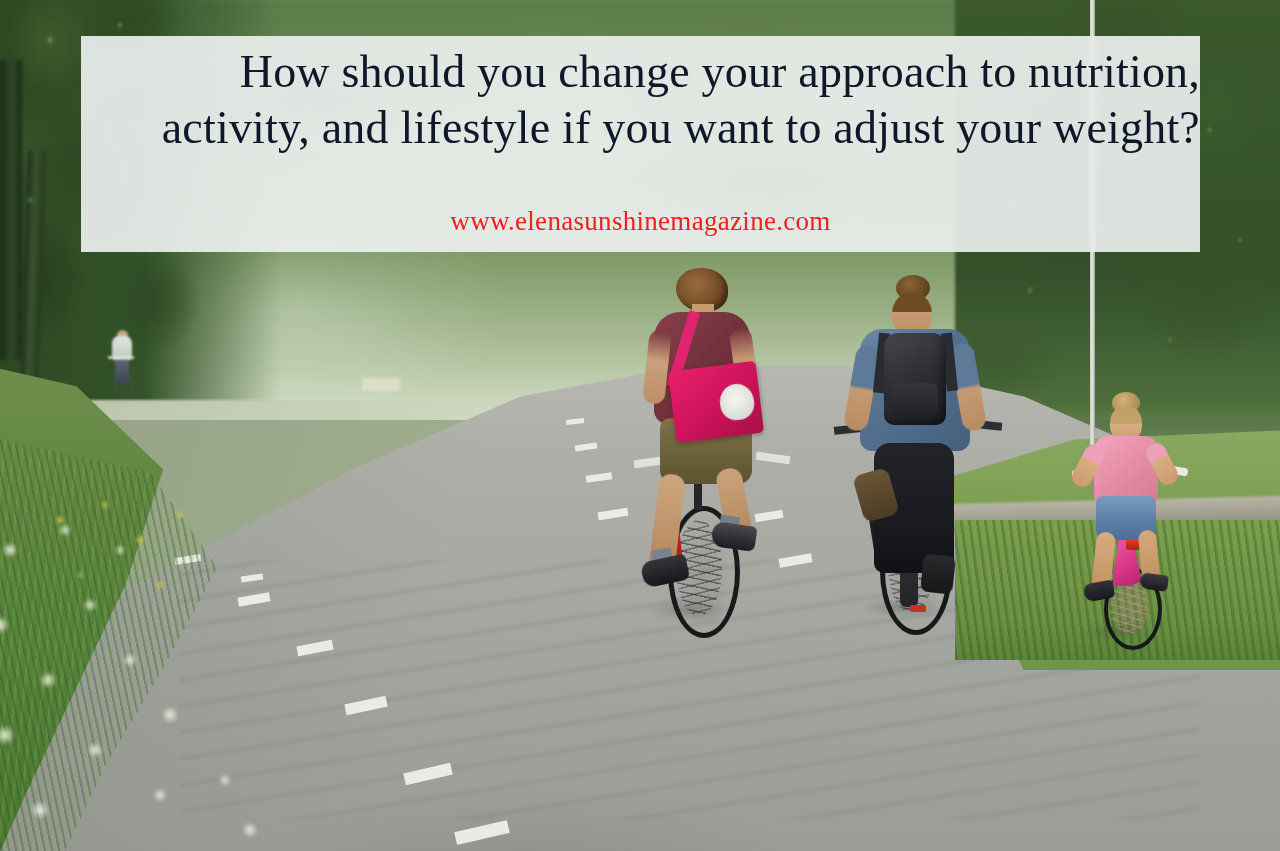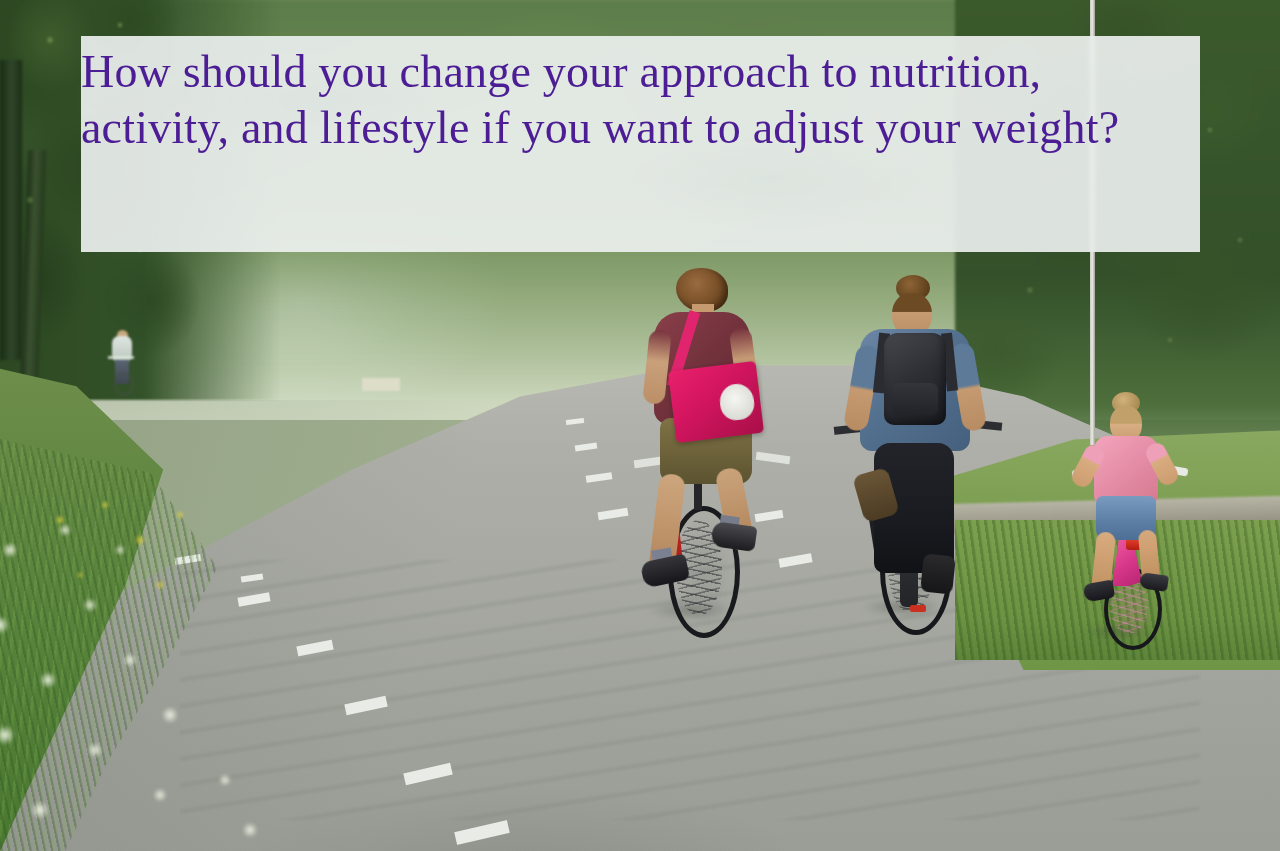--- a/index.html
+++ b/index.html
@@ -661,22 +661,22 @@
       radial-gradient(ellipse 180px 60px at 22% 30%, rgba(214,222,218,0.35), rgba(0,0,0,0) 70%),
       radial-gradient(ellipse 220px 70px at 62% 68%, rgba(210,219,214,0.30), rgba(0,0,0,0) 70%),
       radial-gradient(ellipse 150px 50px at 88% 25%, rgba(218,226,221,0.28), rgba(0,0,0,0) 70%),
       linear-gradient(160deg, rgba(226,234,232,0.22) 0%, rgba(244,247,245,0.10) 50%, rgba(222,230,228,0.20) 100%);
     pointer-events: none;
   }
   .headline {
     position: absolute;
     left: 0; top: 8px;
     width: 1119px;
-    text-align: left;
-    color: #4c1d95;
+    text-align: right;
+    color: #0f172a;
     font-family: "Liberation Serif", serif;
     font-size: 46px;
     font-weight: 400;
     line-height: 56px;
     letter-spacing: 0.2px;
     white-space: pre-line;
   }
   .site-url {
     position: absolute;
     left: 0; top: 170px;
@@ -815,15 +815,16 @@
       <div class="part shoe-l"></div>
       <div class="part shoe-r"></div>
     </div>
 
   </div>
 
   <div class="banner">
     <div class="banner-texture"></div>
     <div class="headline">How should you change your approach to nutrition,
 activity, and lifestyle if you want to adjust your weight?</div>
+    <div class="site-url">www.elenasunshinemagazine.com</div>
   </div>
 
 </div>
 
 </body></html>

